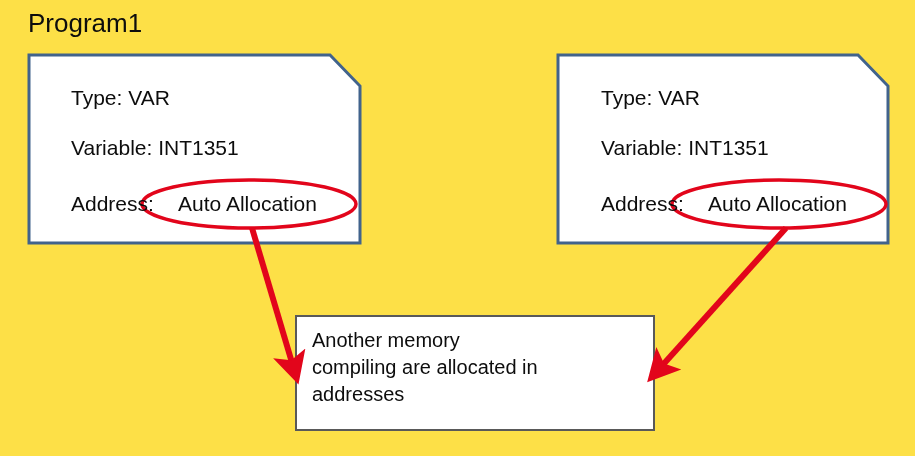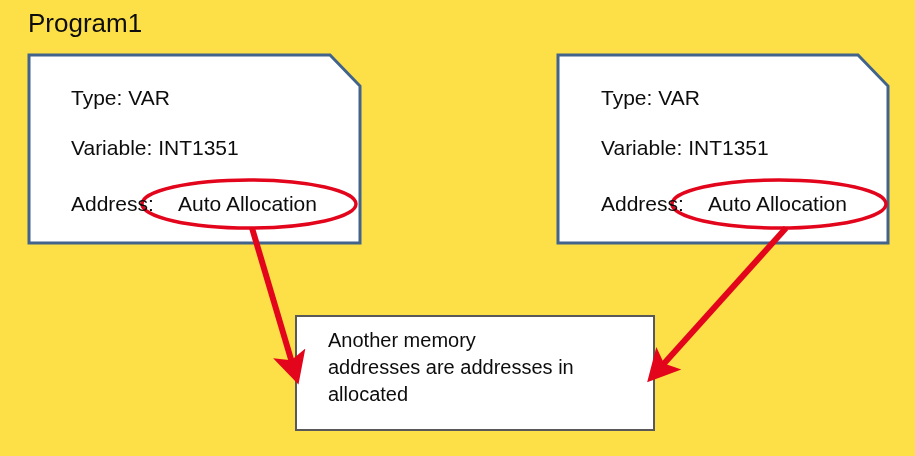--- a/index.html
+++ b/index.html
@@ -89,19 +89,19 @@
 
 
   <div class="card-text" style="left:568px; top:86px;">Type: VAR</div>
 
   <div class="card-text" style="left:568px; top:136px;">Variable: INT1351</div>
 
   <div class="card-text" style="left:568px; top:192px;">Address:</div>
 
   <div class="card-text" style="left:675px; top:192px;">Auto Allocation</div>
 
-  <div class="note-text" style="left:328px; top:327px; width:336px;">
+  <div class="note-text" style="left:312px; top:327px; width:336px;">
     <div>Another memory</div>
-    <div>addresses are addresses in</div>
-    <div>allocated</div>
+    <div>compiling are allocated in</div>
+    <div>addresses</div>
   </div>
 
 </div>
 
 </body></html>

